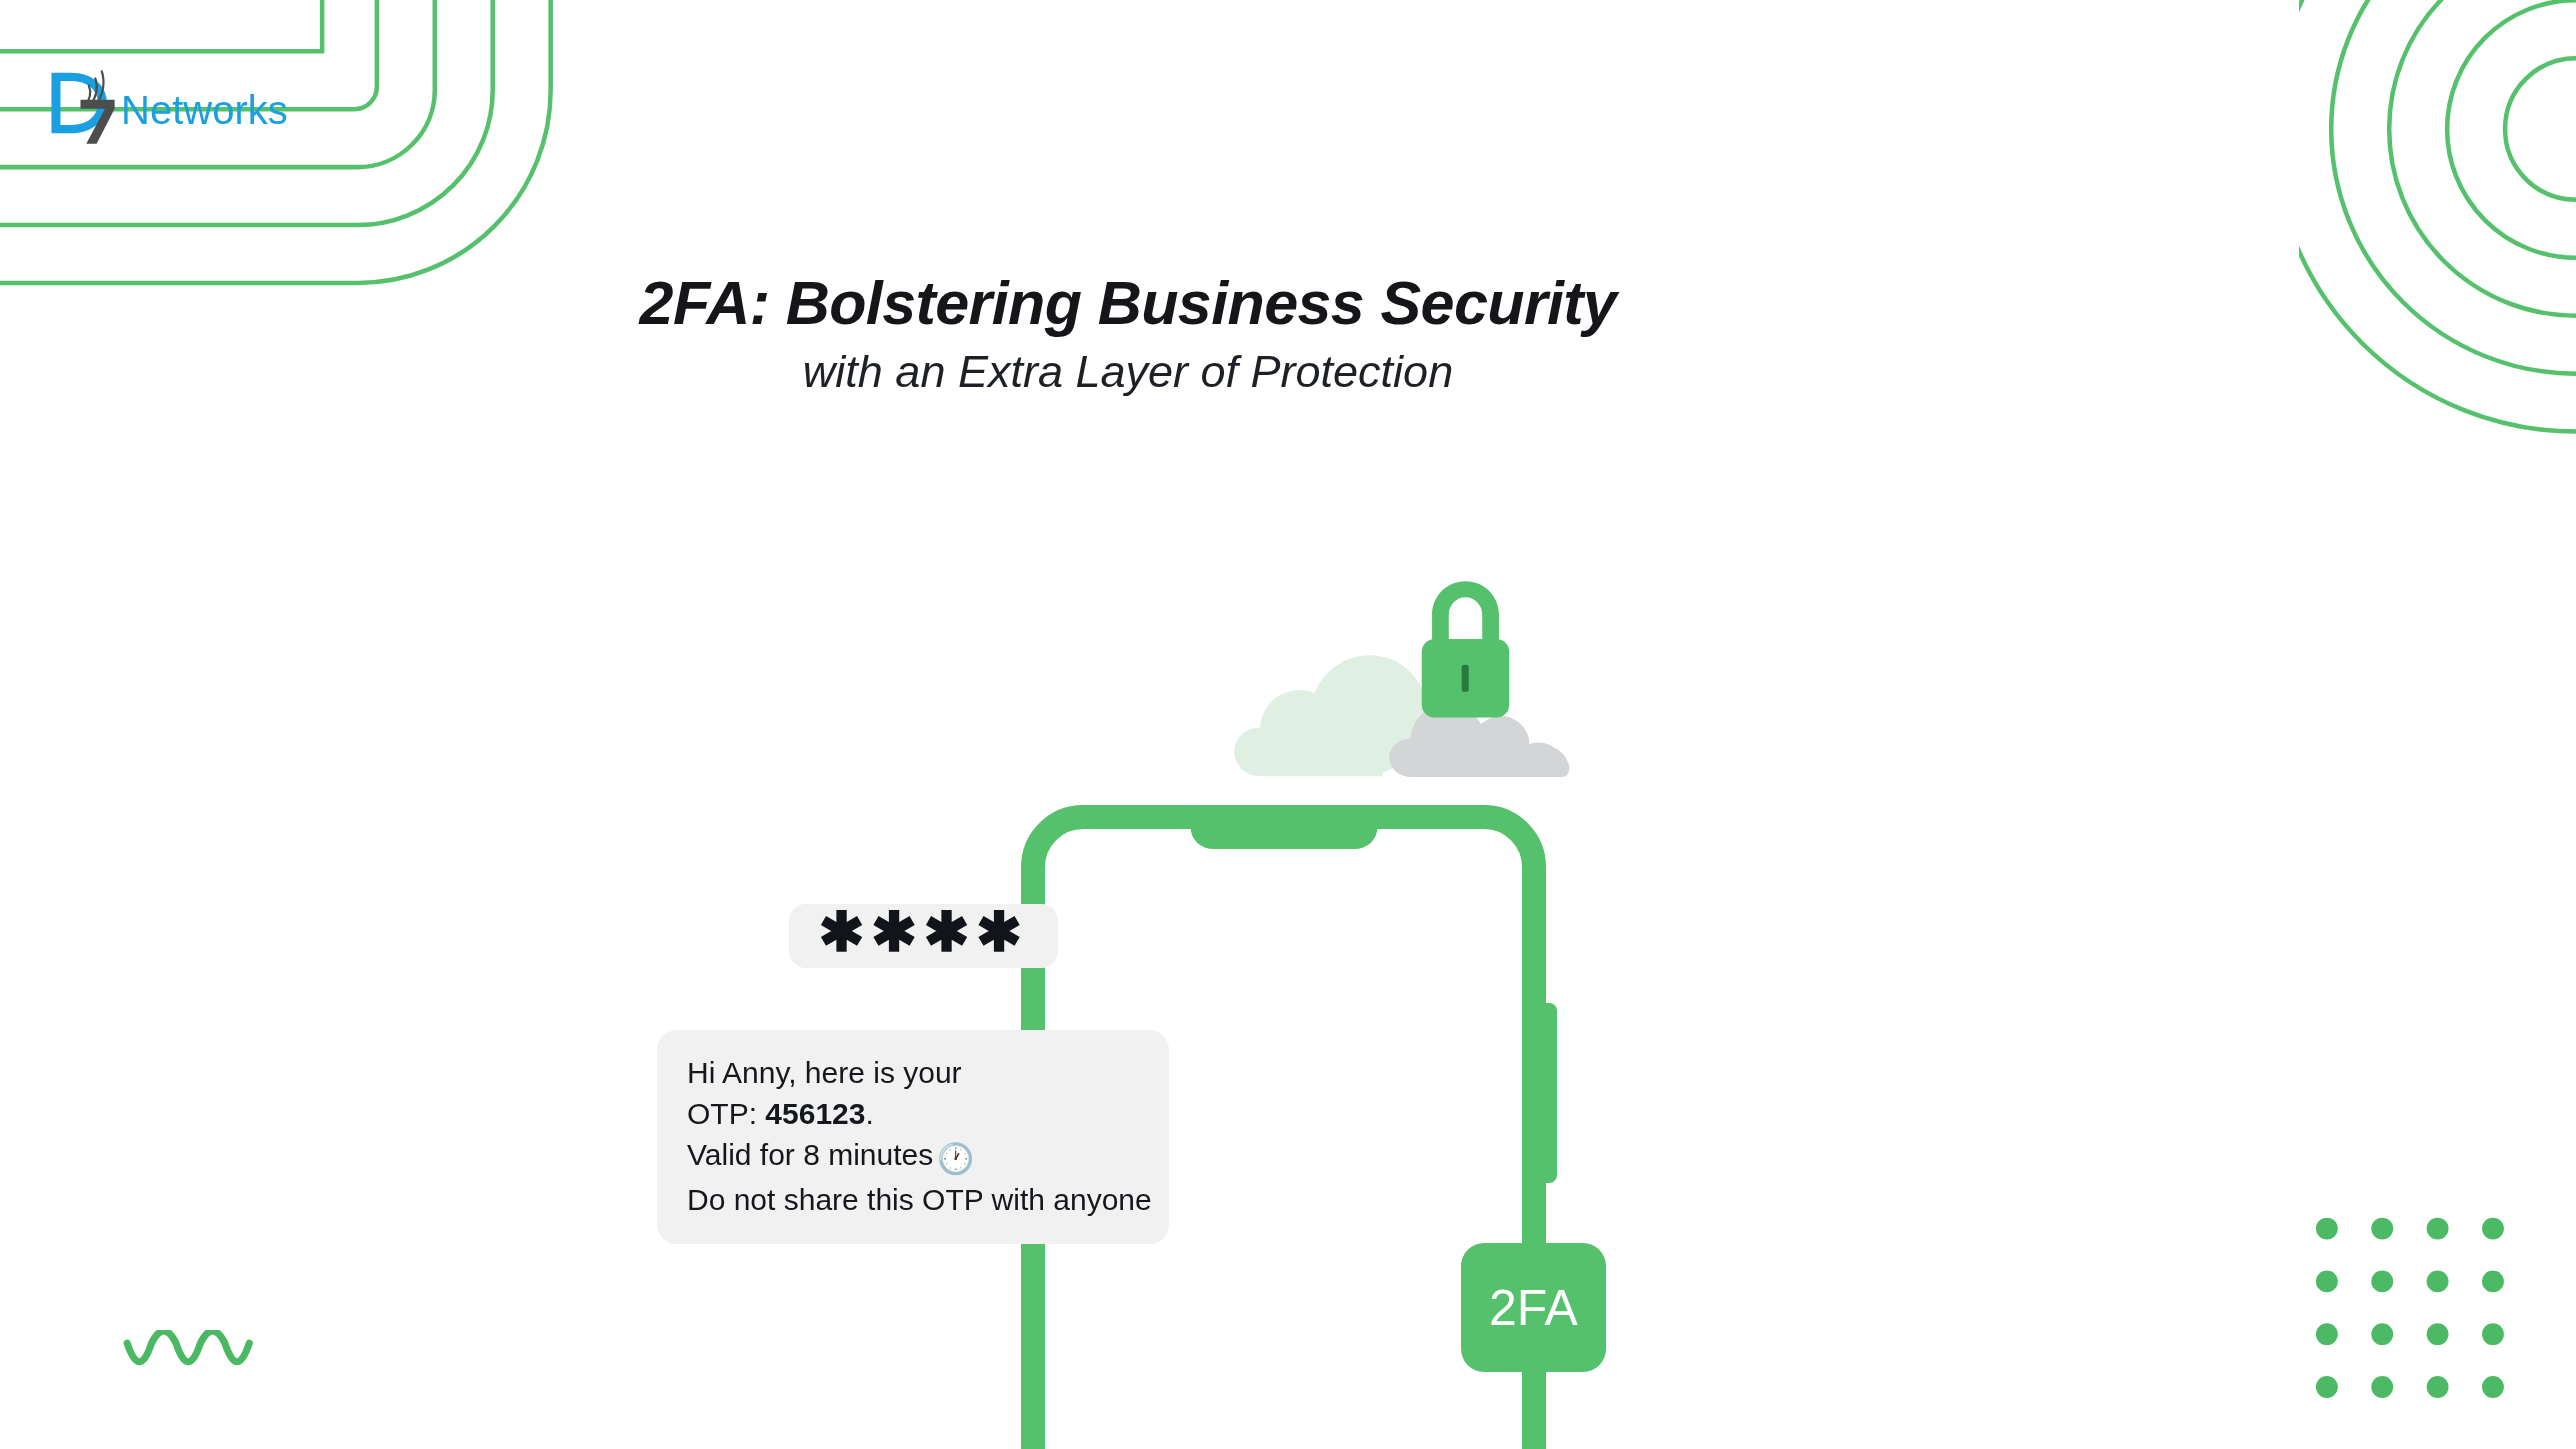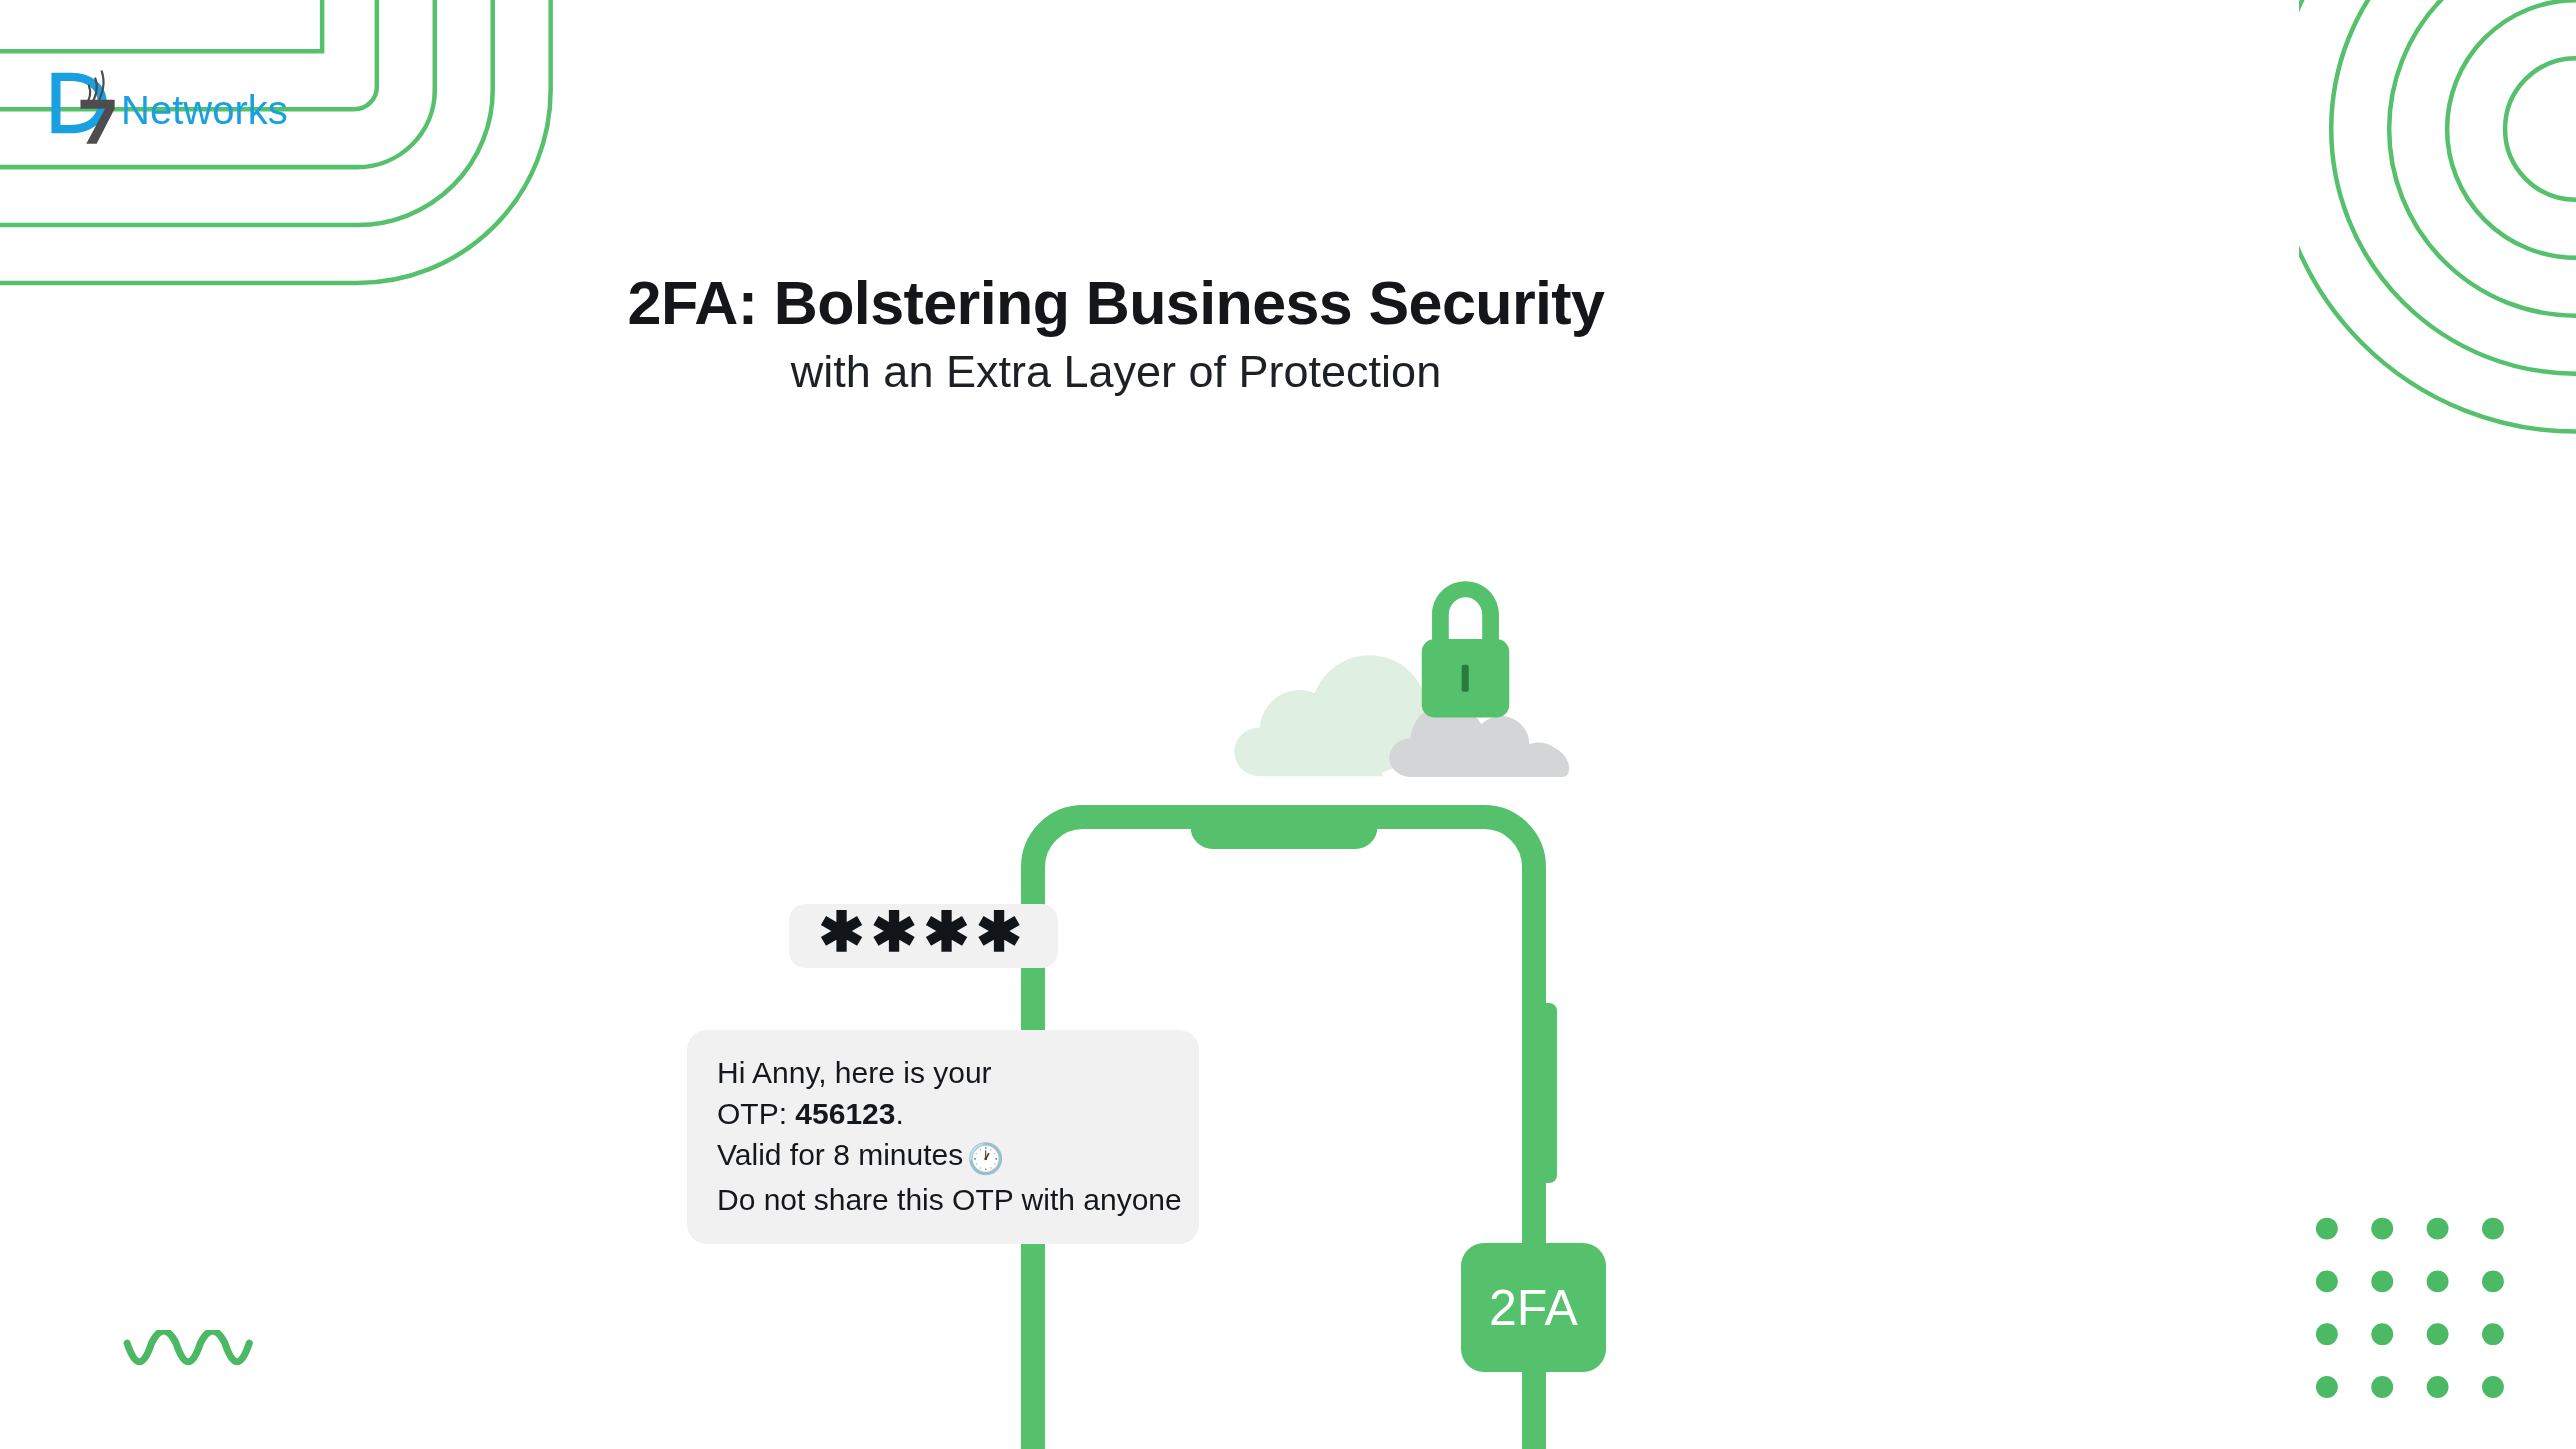--- a/index.html
+++ b/index.html
@@ -33,24 +33,25 @@
     position: absolute;
     left: 45px;
     top: 61px;
     width: 258px;
     height: 84px;
   }
 
   
   #headings {
     position: absolute;
-    left: 4px;
+    left: 16px;
     top: 270px;
     width: 2224px;
     text-align: center;
+    font-style: italic;
   }
   #page-title {
     margin: 0;
     font-size: 61px;
     font-weight: 700;
     letter-spacing: -0.6px;
     color: #14161a;
     line-height: 1.1;
   }
   #page-subtitle {
@@ -146,21 +147,21 @@
     font-size: 55px;
     font-weight: 700;
     letter-spacing: 6.4px;
     color: #111418;
     line-height: 1;
   }
 
   
   #sms-bubble {
     position: absolute;
-    left: 687px;
+    left: 657px;
     top: 1030px;
     width: 512px;
     background: #f1f1f1;
     border-radius: 20px;
     padding: 22px 30px 24.5px 30px;
     box-sizing: border-box;
   }
   .sms-line {
     font-size: 30px;
     line-height: 41px;

